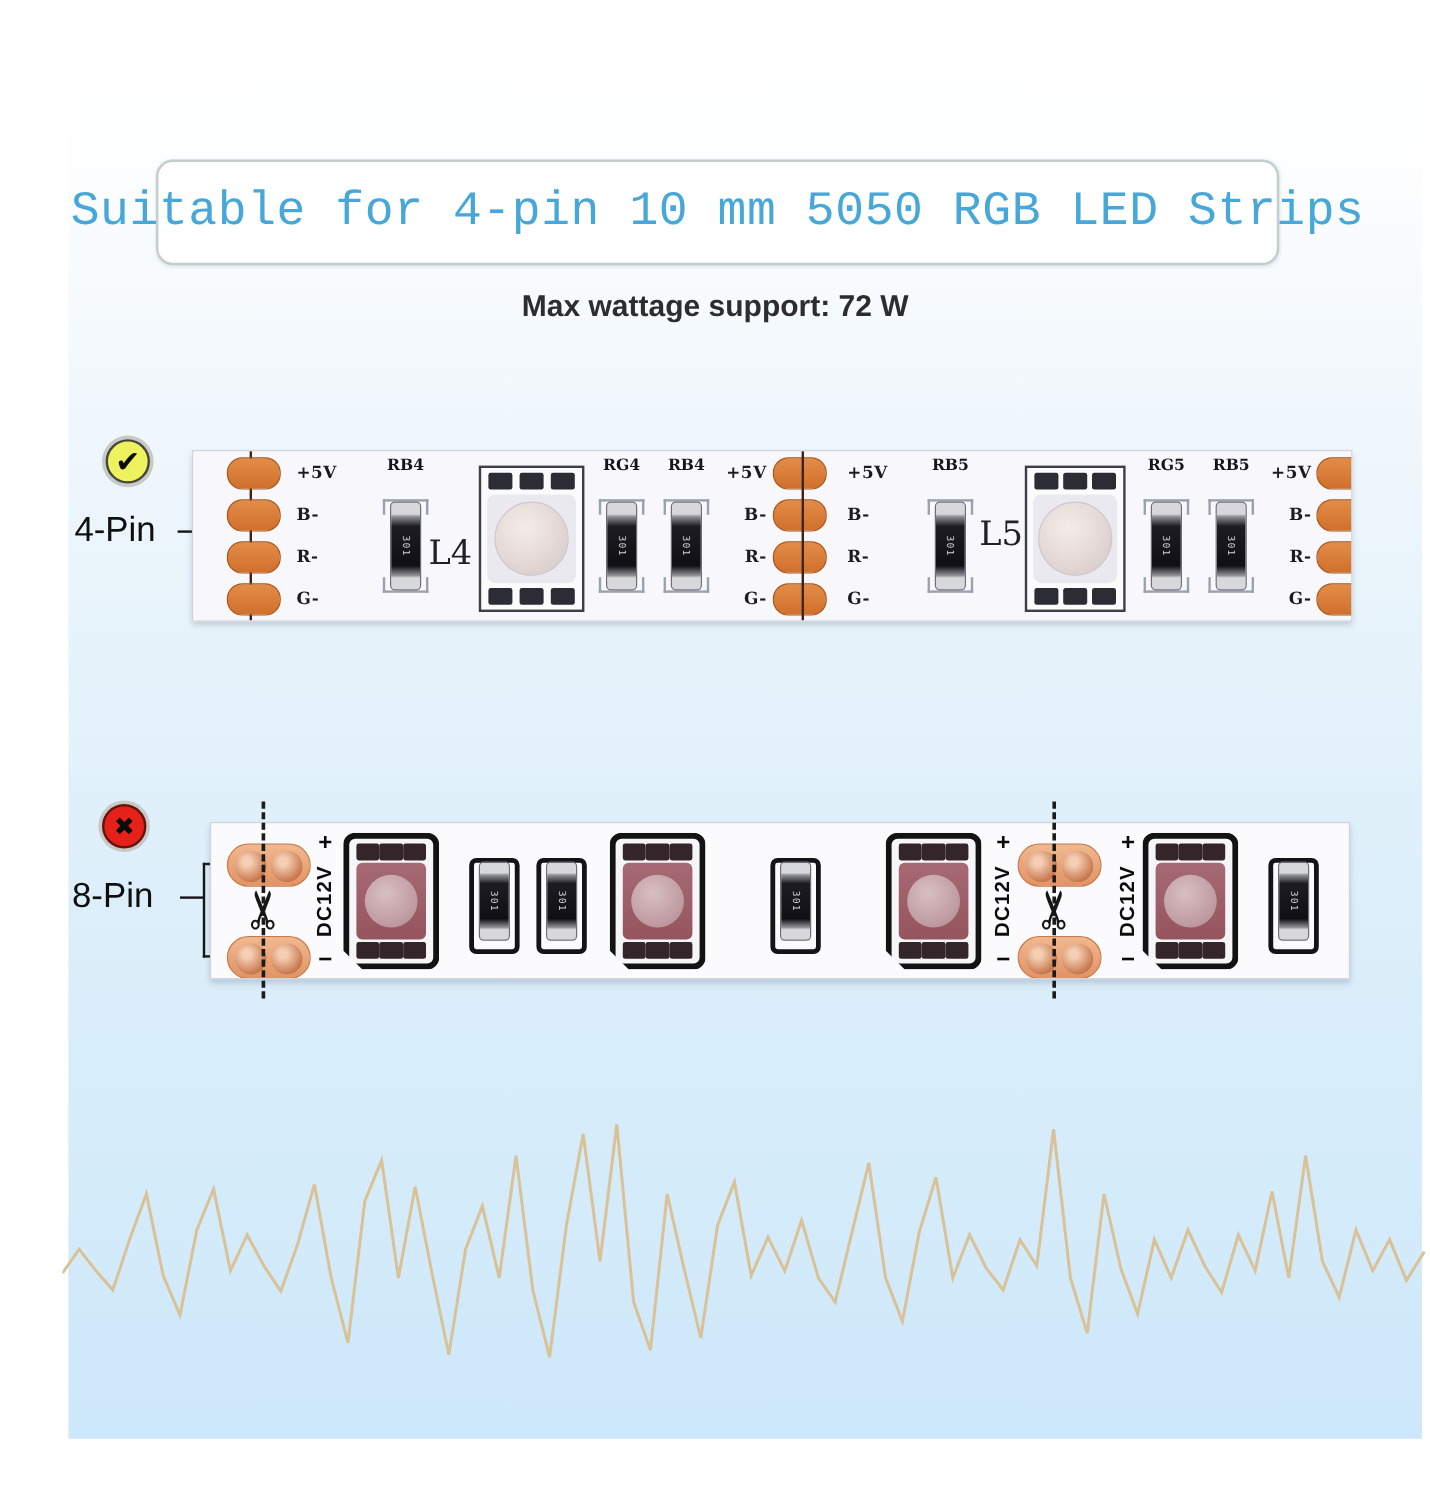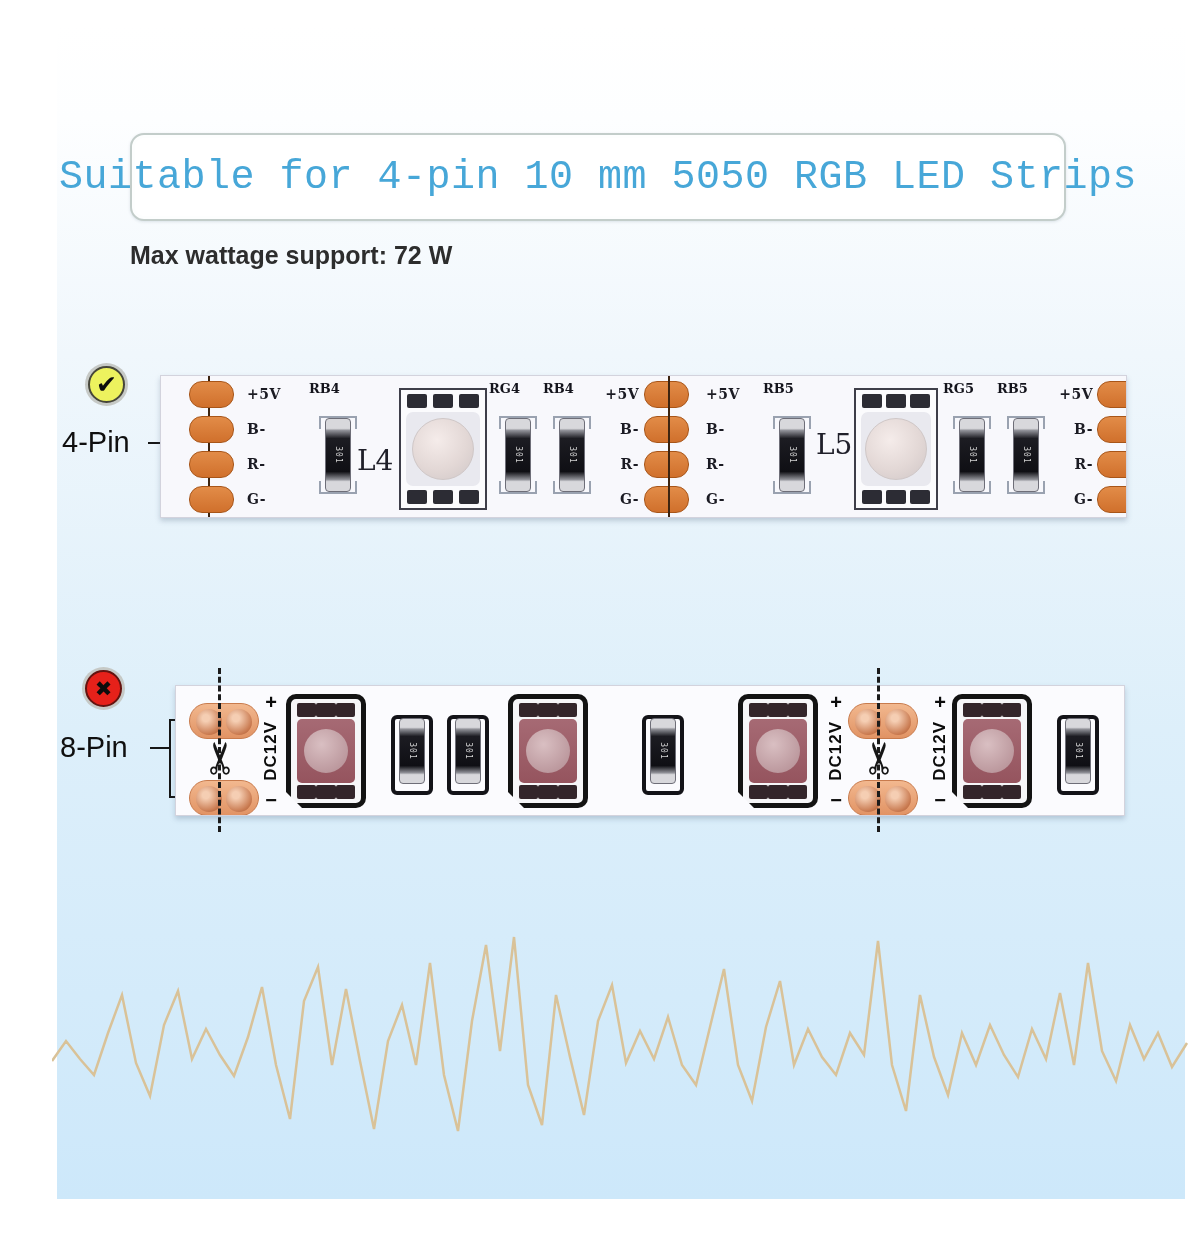--- a/index.html
+++ b/index.html
@@ -5,21 +5,21 @@
   html,body{margin:0;padding:0;}
   body{background:#ffffff;font-family:"Liberation Sans",sans-serif;}
   .page{position:relative;width:1192px;height:1256px;background:#fff;overflow:hidden;}
   .canvas{position:absolute;left:57px;top:25px;width:1128px;height:1174px;
     background:linear-gradient(180deg,#ffffff 0%,#fdfeff 8%,#f0f7fc 28%,#ddeffa 60%,#cde8fa 100%);}
   
   .title-box{position:absolute;left:130px;top:133px;width:932px;height:84px;background:#fff;
     border:2px solid #c3cdca;border-radius:14px;display:flex;align-items:center;justify-content:center;
     box-shadow:0 1px 3px rgba(60,90,110,.15), inset 0 0 0 3px #fdfefe;}
   .title-text{font-size:40px;color:#47a7d8;letter-spacing:.5px;white-space:nowrap;font-family:Liberation Mono, monospace;}
-  .subtitle{position:absolute;left:130px;top:241px;width:932px;
+  .subtitle{position:absolute;left:130px;top:241px;width:932px;text-align:center;
     font-size:25px;font-weight:600;color:#2d2d2d;}
   
   .status{position:absolute;width:37px;height:37px;border-radius:50%;display:flex;align-items:center;
     justify-content:center;box-shadow:0 0 0 3px #c6c9c6;box-sizing:border-box;font-family:"DejaVu Sans",sans-serif;}
   .status.check{background:#edf25e;border:2px solid #46463a;color:#0d0d0d;font-size:25px;font-weight:bold;}
   .status.cross{background:#e6211a;border:2px solid #641310;color:#0c0c0c;font-size:21px;font-weight:bold;}
   .row-label{position:absolute;font-size:29px;color:#0f0f0f;}
   .bl{position:absolute;background:#161616;}
   
   .strip{position:absolute;background:#f8f8fc;border:1px solid #d3d3dd;box-sizing:border-box;
@@ -30,21 +30,21 @@
     background:linear-gradient(180deg,#e28c48,#d0702c);border:1px solid #a85518;}
   .pincol{position:absolute;top:0;height:100%;}
   .pincol.ra{text-align:right;width:50px;}
   .pinlab{position:absolute;left:0;width:100%;height:27px;line-height:27px;
     font-family:"DejaVu Serif",serif;font-weight:bold;font-size:14px;color:#1b1b23;letter-spacing:.5px;}
   .seg-led-label{position:absolute;font-family:"DejaVu Serif",serif;font-size:28px;color:#20202a;}
   
   .res1{position:absolute;width:38px;height:94px;}
   .res1 .sk-top{position:absolute;top:16px;left:0;right:0;height:11px;border:2px solid #9aa2b0;border-bottom:none;}
   .res1 .sk-bot{position:absolute;bottom:0;left:0;right:0;height:11px;border:2px solid #9aa2b0;border-top:none;}
-  .res-label{position:absolute;top:-19px;left:-10px;right:-10px;text-align:left;
+  .res-label{position:absolute;top:-19px;left:-10px;right:-10px;text-align:center;
     font-family:"DejaVu Serif",serif;font-weight:bold;font-size:13px;color:#14141c;}
   .rbody{position:absolute;top:18px;left:6px;width:26px;height:74px;border-radius:4px;border:1px solid #6e6e78;
     box-sizing:border-box;
     background:linear-gradient(180deg,#d8d8dc 0%,#d8d8dc 13%,#8f9097 16%,#1c1c22 27%,#0f0f14 73%,#8f9097 84%,#d8d8dc 87%,#d8d8dc 100%);}
   .rmark{position:absolute;top:50%;left:50%;transform:translate(-50%,-50%) rotate(90deg);
     font-size:8px;color:#d2d2d2;font-family:"DejaVu Sans Mono",monospace;letter-spacing:1px;}
   .res2{position:absolute;width:42px;height:80px;border:4px solid #131318;border-radius:6px;box-sizing:border-box;}
   .res2 .rbody{top:-1px;left:50%;margin-left:-13px;height:66px;}
   
   .chip1{position:absolute;background:#fbfbfd;border:2px solid #3e3e49;box-sizing:border-box;}

